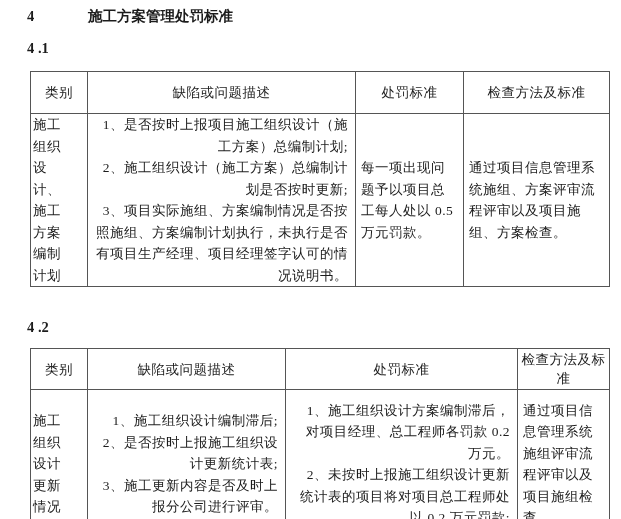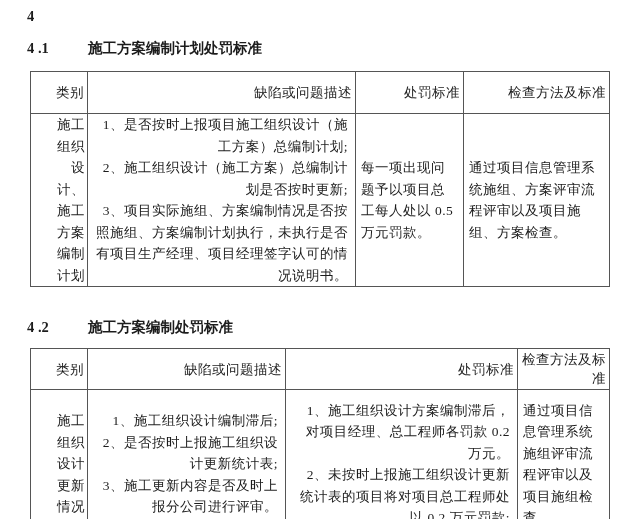--- a/index.html
+++ b/index.html
@@ -36,31 +36,31 @@
   .t1 { margin-top: 15px; }
   .t2 { margin-top: 13px; }
   th, td {
     border: 1px solid #555555;
     font-size: 13.5px;
     font-weight: normal;
     letter-spacing: 0.5px;
     box-sizing: border-box;
   }
   th {
-    text-align: right;
+    text-align: center;
     vertical-align: middle;
     padding: 1px 3px;
     line-height: 19px;
   }
   tr.hdr1 { height: 42px; }
   tr.hdr2 { height: 40px; }
   tr.body1 { height: 170px; }
   tr.body2 { height: 149px; }
   td.cat {
-    text-align: right;
+    text-align: left;
     vertical-align: middle;
     white-space: pre-line;
     line-height: 21.5px;
     padding: 0 2px;
   }
   td.txt {
     vertical-align: middle;
     white-space: pre-line;
     line-height: 21.5px;
     padding: 0 7px;
@@ -71,25 +71,25 @@
     white-space: pre-line;
     line-height: 21.5px;
     padding: 0 5px;
   }
 </style>
 </head>
 <body>
 
 <div class="heading h1">
   <span class="num">4</span>
+  <span>施工方案管理处罚标准</span>
 </div>
 
 <div class="heading h2">
   <span class="num">4 .1</span>
-  <span>施工方案编制计划处罚标准</span>
 </div>
 
 <table class="t1">
   <colgroup>
     <col style="width:57px">
     <col style="width:268px">
     <col style="width:108px">
     <col style="width:146px">
   </colgroup>
   <tbody>
@@ -112,21 +112,20 @@
 2、施工组织设计（施工方案）总编制计划是否按时更新;
 3、项目实际施组、方案编制情况是否按照施组、方案编制计划执行，未执行是否有项目生产经理、项目经理签字认可的情况说明书。</td>
     <td class="txt-narrow">每一项出现问题予以项目总工每人处以 0.5 万元罚款。</td>
     <td class="txt-narrow">通过项目信息管理系统施组、方案评审流程评审以及项目施组、方案检查。</td>
   </tr>
 </tbody>
   </table>
 
 <div class="heading h3">
   <span class="num">4 .2</span>
-  <span>施工方案编制处罚标准</span>
 </div>
 
 <table class="t2">
   <colgroup>
     <col style="width:57px">
     <col style="width:198px">
     <col style="width:232px">
     <col style="width:92px">
   </colgroup>
   <tbody>

